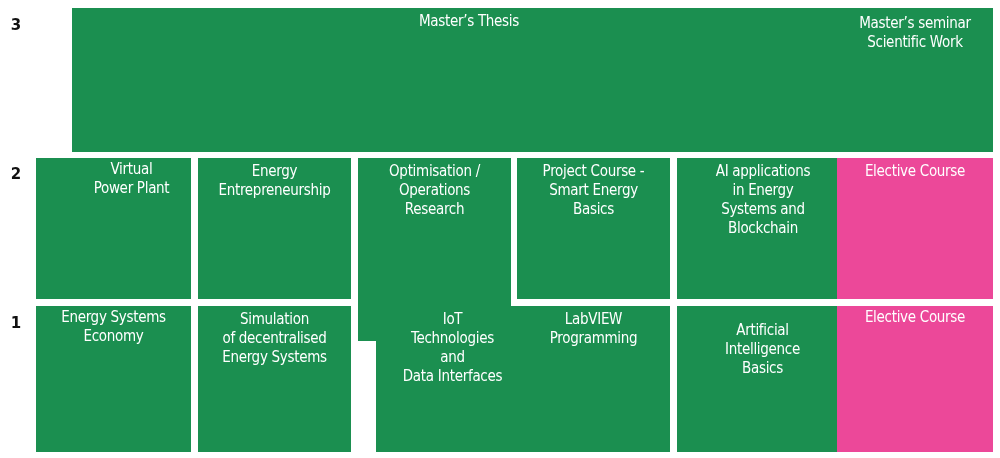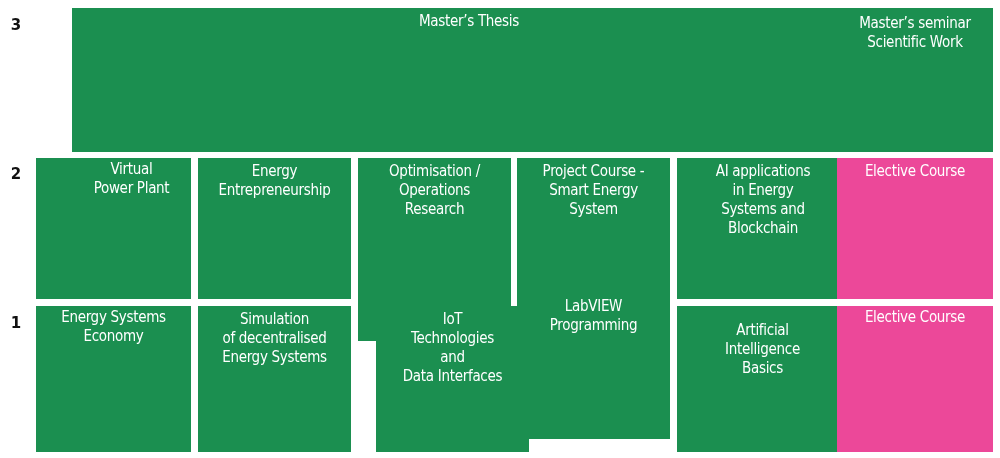--- a/index.html
+++ b/index.html
@@ -27,34 +27,34 @@
 
 <div class="cell dark" style="left:36px; top:158px; width:155px; height:141px; padding-top:2px;padding-left:36px;">Virtual
 Power Plant</div>
 <div class="cell dark" style="left:198px; top:158px; width:153px; height:141px; padding-top:4px;">Energy
 Entrepreneurship</div>
 <div class="cell dark" style="left:358px; top:158px; width:153px; height:183px; padding-top:4px;">Optimisation /
 Operations
 Research</div>
 <div class="cell dark" style="left:517px; top:158px; width:153px; height:141px; padding-top:4px;">Project Course -
 Smart Energy
-System</div>
+Basics</div>
 <div class="cell dark" style="left:677px; top:158px; width:172px; height:141px; padding-top:4px;">AI applications
 in Energy
 Systems and
 Blockchain</div>
 <div class="cell light" style="left:837px; top:158px; width:156px; height:141px; padding-top:4px;">Elective Course</div>
 
 <div class="cell dark" style="left:36px; top:306px; width:155px; height:146px; padding-top:2px;">Energy Systems
 Economy</div>
 <div class="cell dark" style="left:198px; top:306px; width:153px; height:146px; padding-top:4px;">Simulation
 of decentralised
 Energy Systems</div>
 <div class="cell dark" style="left:376px; top:306px; width:153px; height:146px; padding-top:4px;">IoT
 Technologies
 and
 Data Interfaces</div>
-<div class="cell dark" style="left:517px; top:293px; width:153px; height:146px; padding-top:4px;">LabVIEW
+<div class="cell dark" style="left:517px; top:306px; width:153px; height:146px; padding-top:4px;">LabVIEW
 Programming</div>
 <div class="cell dark" style="left:677px; top:306px; width:171px; height:146px; padding-top:15px;">Artificial
 Intelligence
 Basics</div>
 <div class="cell light" style="left:837px; top:306px; width:156px; height:146px; padding-top:2px;">Elective Course</div>
 
 </body></html>

